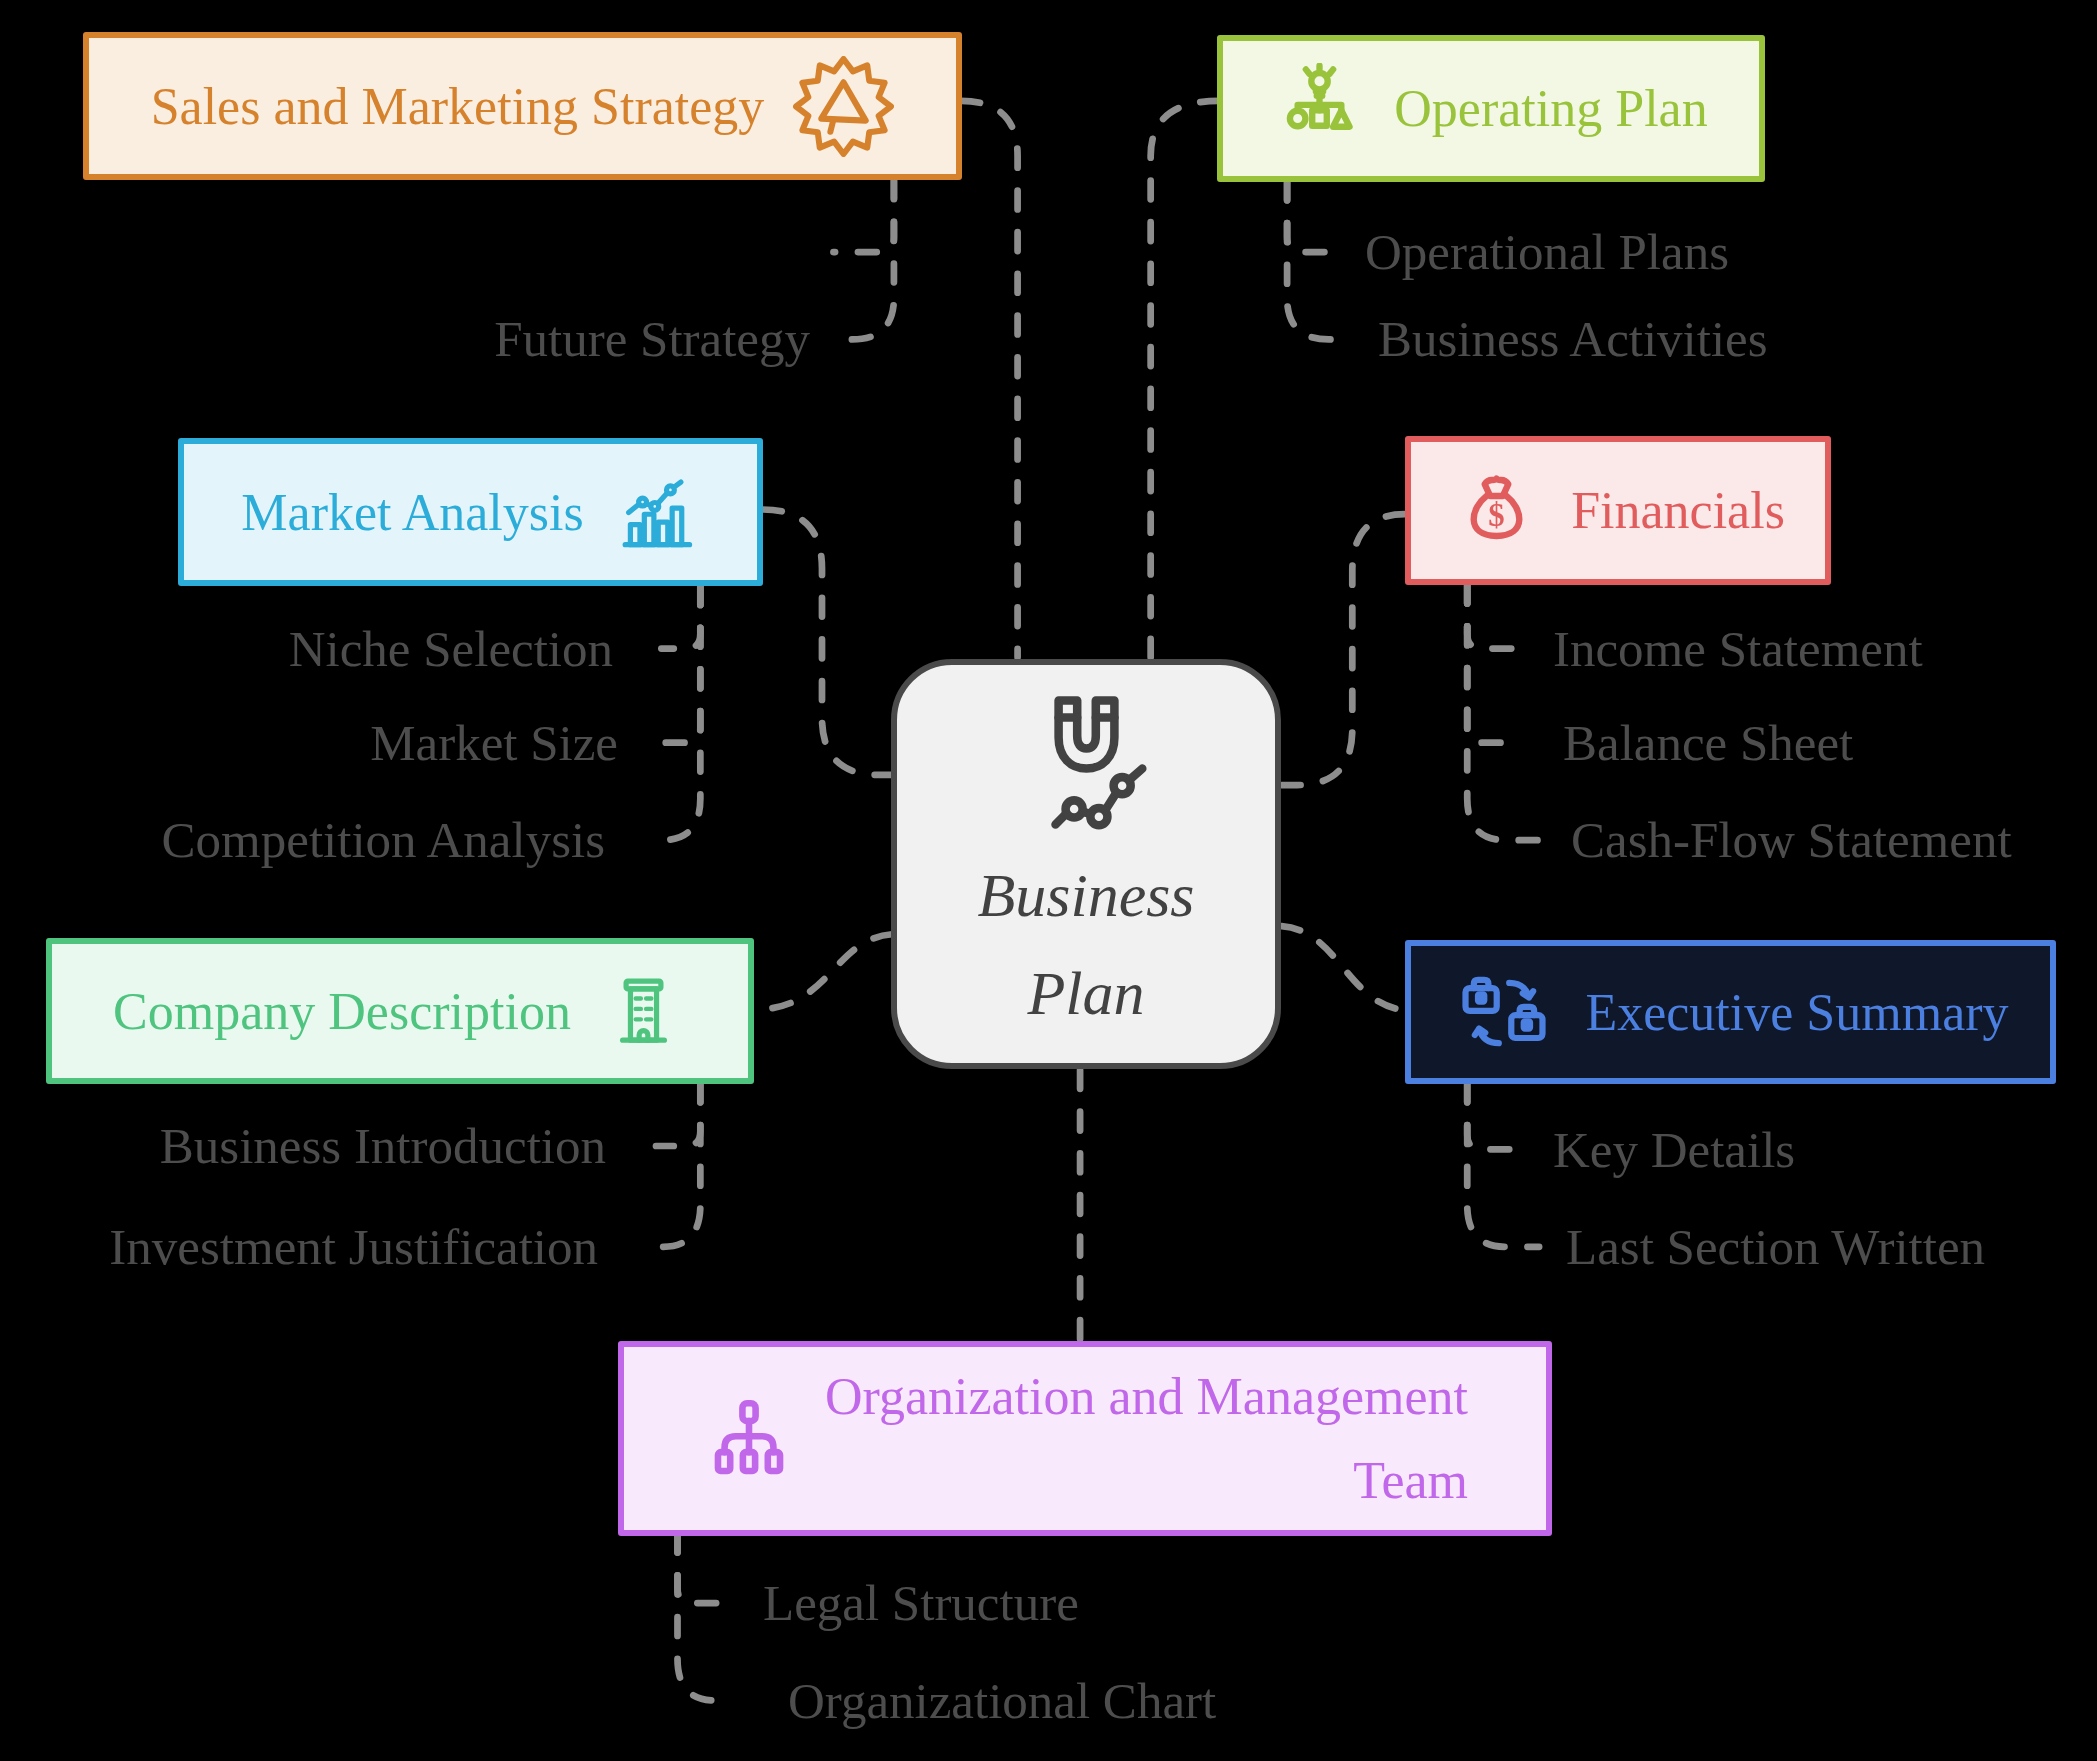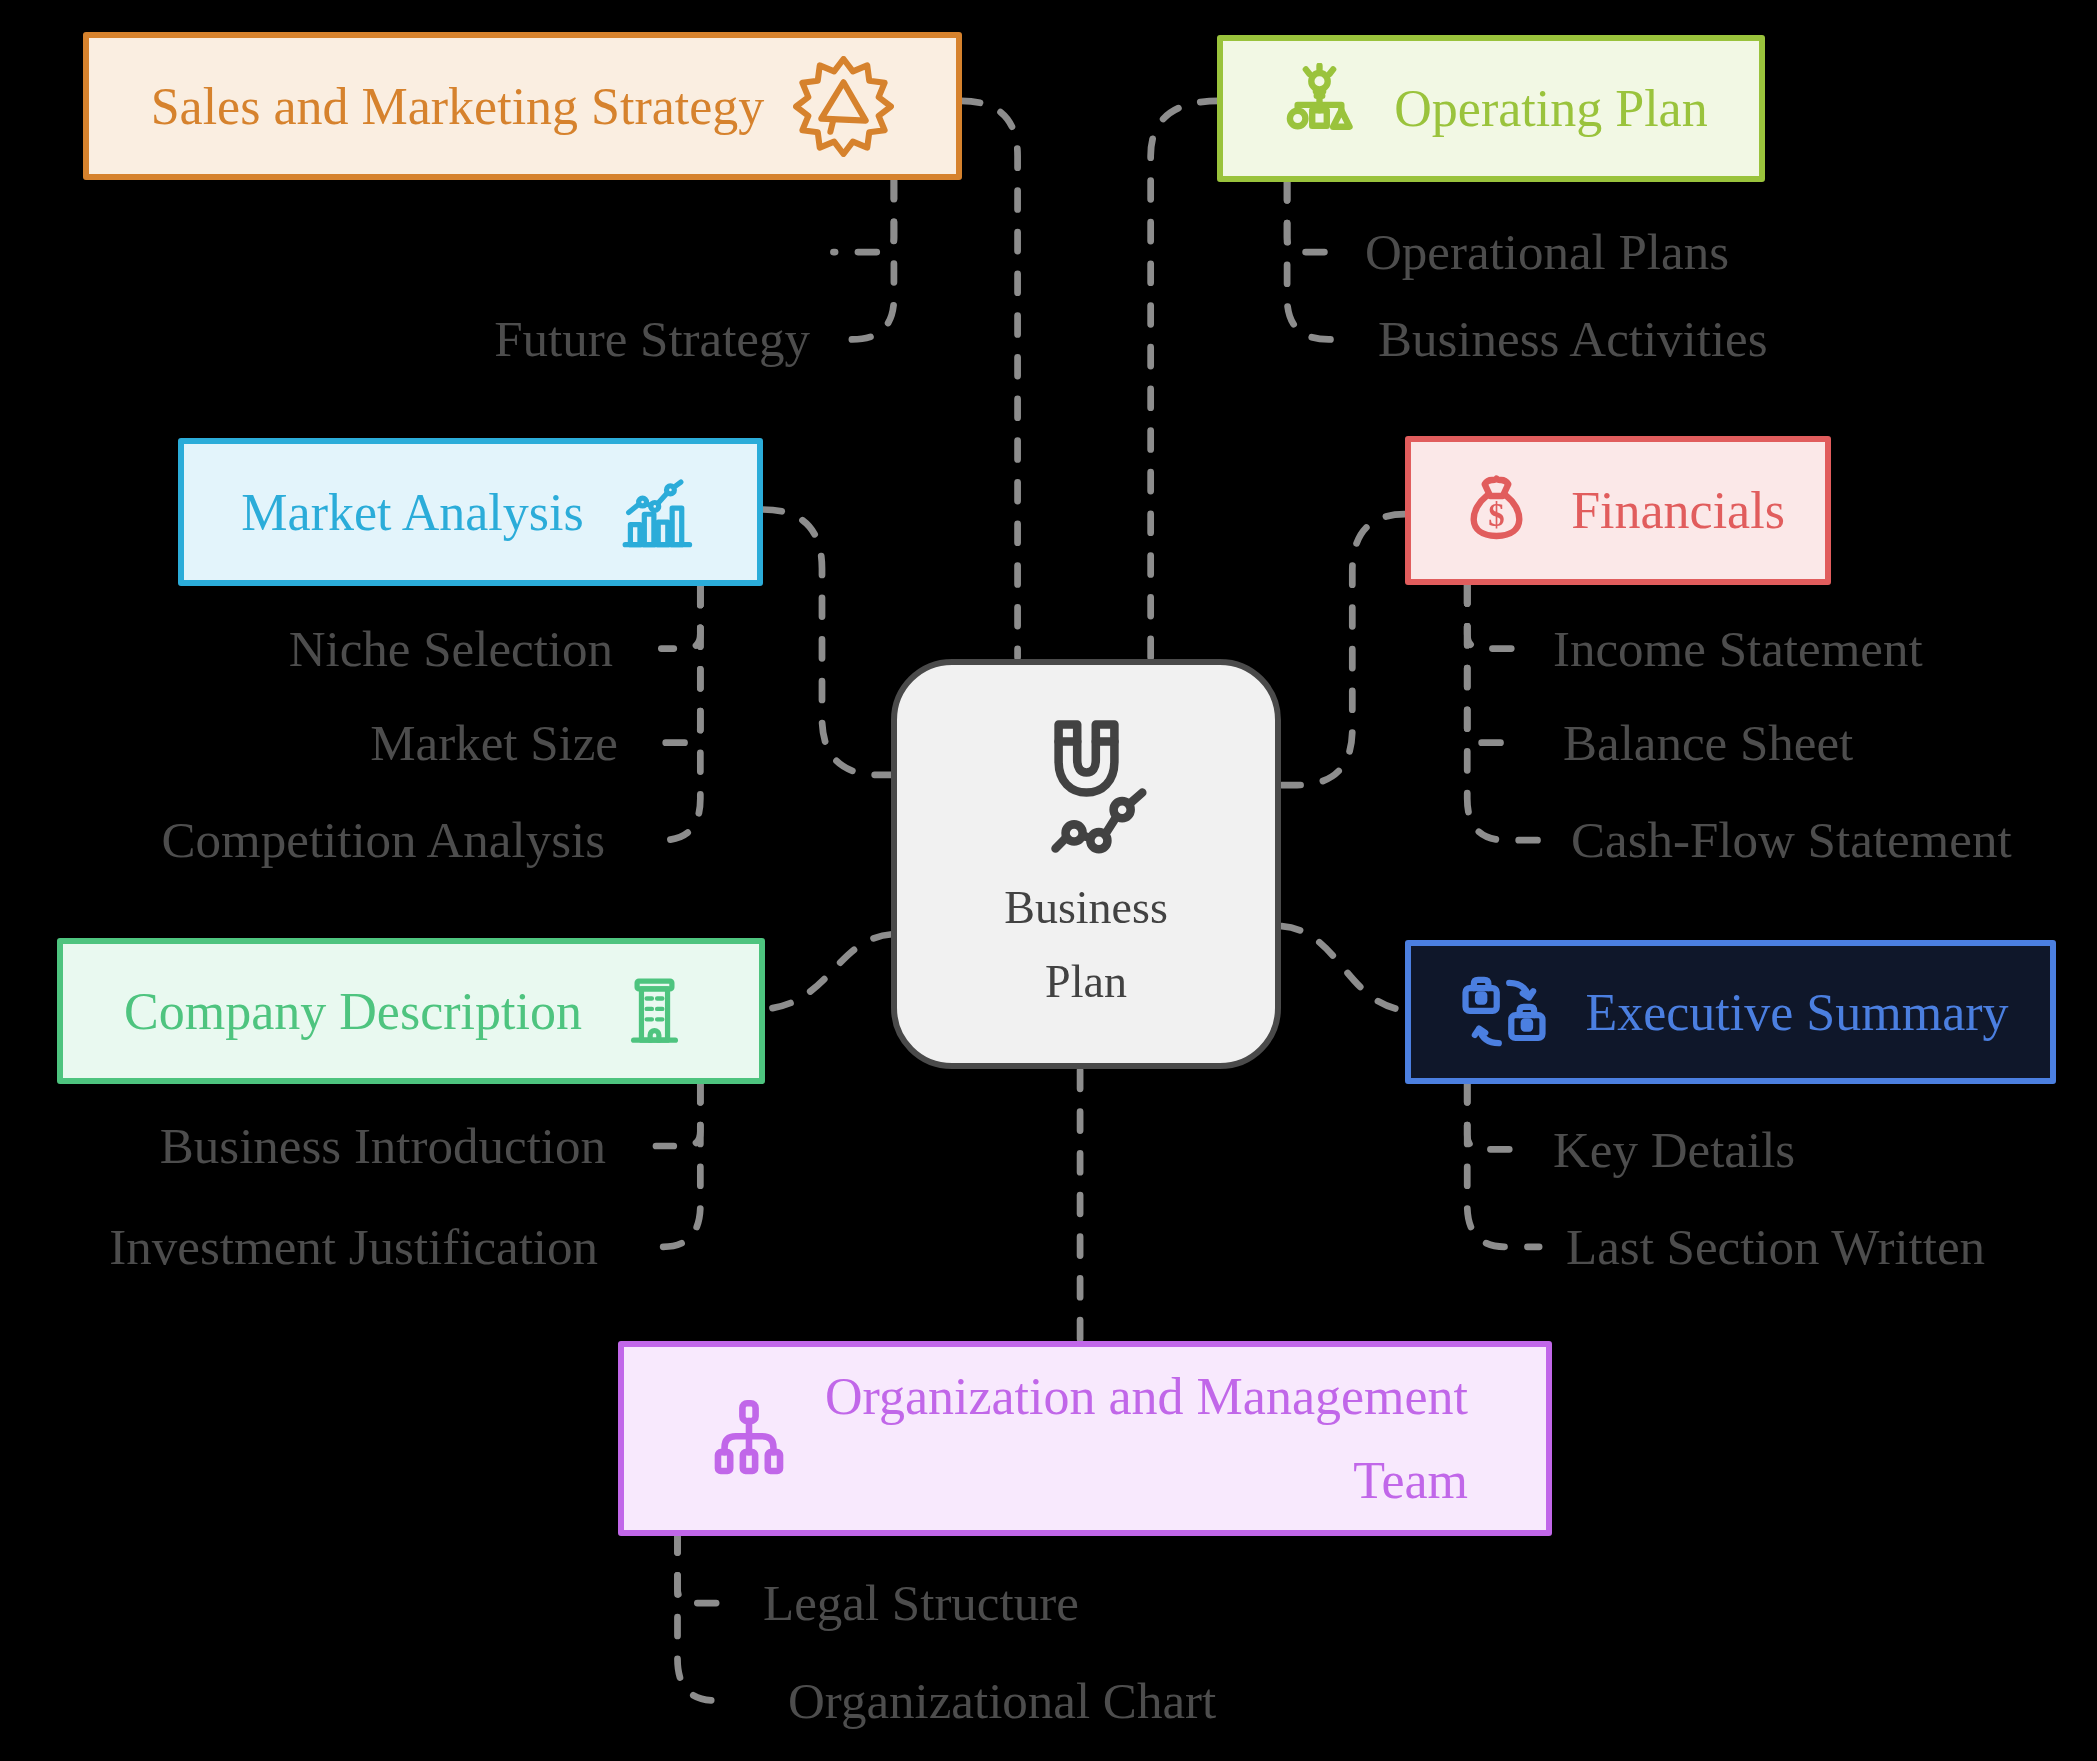--- a/index.html
+++ b/index.html
@@ -8,21 +8,21 @@
     font-family:"Liberation Serif", serif;overflow:hidden;
   }
   .node{
     position:absolute;display:flex;align-items:center;justify-content:center;
     border:6px solid #888;border-radius:3px;box-sizing:border-box;gap:29px;
     background:#eee;
   }
   .node-label{font-size:52px;white-space:nowrap;}
   .label-stack{display:flex;flex-direction:column;align-items:flex-end;line-height:1.6;}
   .center-node{flex-direction:column;gap:5.4px;border-radius:61px;}
-  .center-node .node-label{font-size:46px;line-height:1.5;}
+  .center-node .node-label{font-size:62px;line-height:1.5;font-style:italic;}
   .leaf{
     position:absolute;font-size:51px;white-space:nowrap;
     transform:translateY(-50%);color:var(--leaf-color,#4D4D4D);
   }
   .icon{display:flex;flex:0 0 auto;}
   .icon svg{display:block;stroke:currentColor;fill:none;stroke-linecap:round;stroke-linejoin:round;}
   #connectors{position:absolute;left:0;top:0;}
   #connectors path{
     fill:none;stroke:var(--connector-color,#8D8D8D);stroke-width:10;
     stroke-dasharray:28 34;stroke-linecap:round;
@@ -128,21 +128,21 @@
         <circle cx="58" cy="83" r="5.5"></circle>
         <path d="M62,79 L69,68"></path>
         <circle cx="73" cy="63" r="5.5"></circle>
         <path d="M78,59 L86,52"></path>
       </svg>
     </span>
     <span class="node-label">Business</span>
     <span class="node-label">Plan</span>
   </div>
 
-  <div class="node" style="left: 57px; top: 938px; width: 708px; height: 146px; background-color: rgb(233, 249, 240); border-color: rgb(78, 196, 127); color: rgb(78, 196, 127);">
+  <div class="node" style="left: 46px; top: 938px; width: 708px; height: 146px; background-color: rgb(233, 249, 240); border-color: rgb(78, 196, 127); color: rgb(78, 196, 127);">
     <span class="node-label">Company Description</span>
     <span class="icon">
       <svg width="87" height="87" viewBox="0 0 100 100" stroke-width="6">
         <rect x="30" y="15" width="40" height="9" rx="2"></rect>
         <rect x="35" y="24" width="30" height="59"></rect>
         <path d="M26,83 H74"></path>
         <path d="M41,35 H47 M53,35 H59 M41,47 H47 M53,47 H59 M41,59 H47 M53,59 H59" stroke-width="5"></path>
         <path d="M45,83 V77 A5,5 0 0 1 55,77 V83"></path>
       </svg>
     </span>

